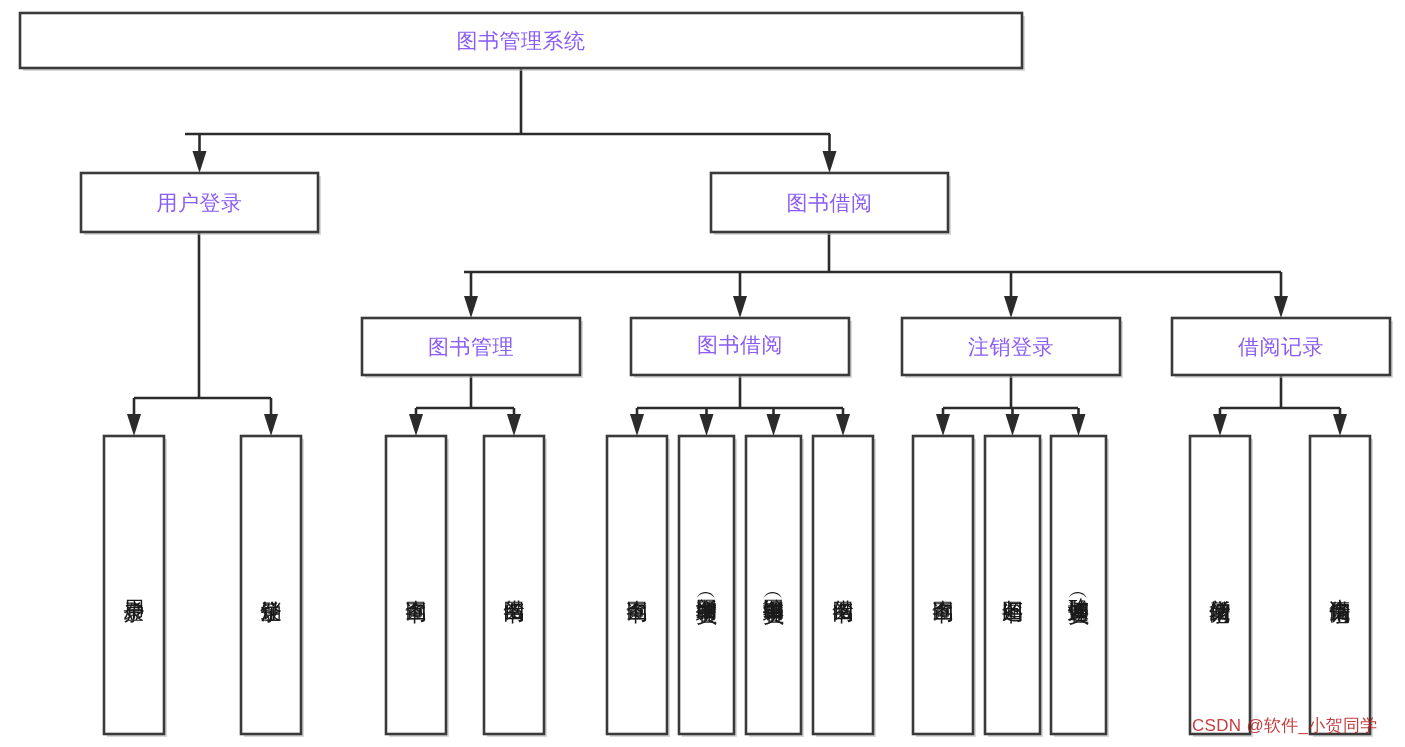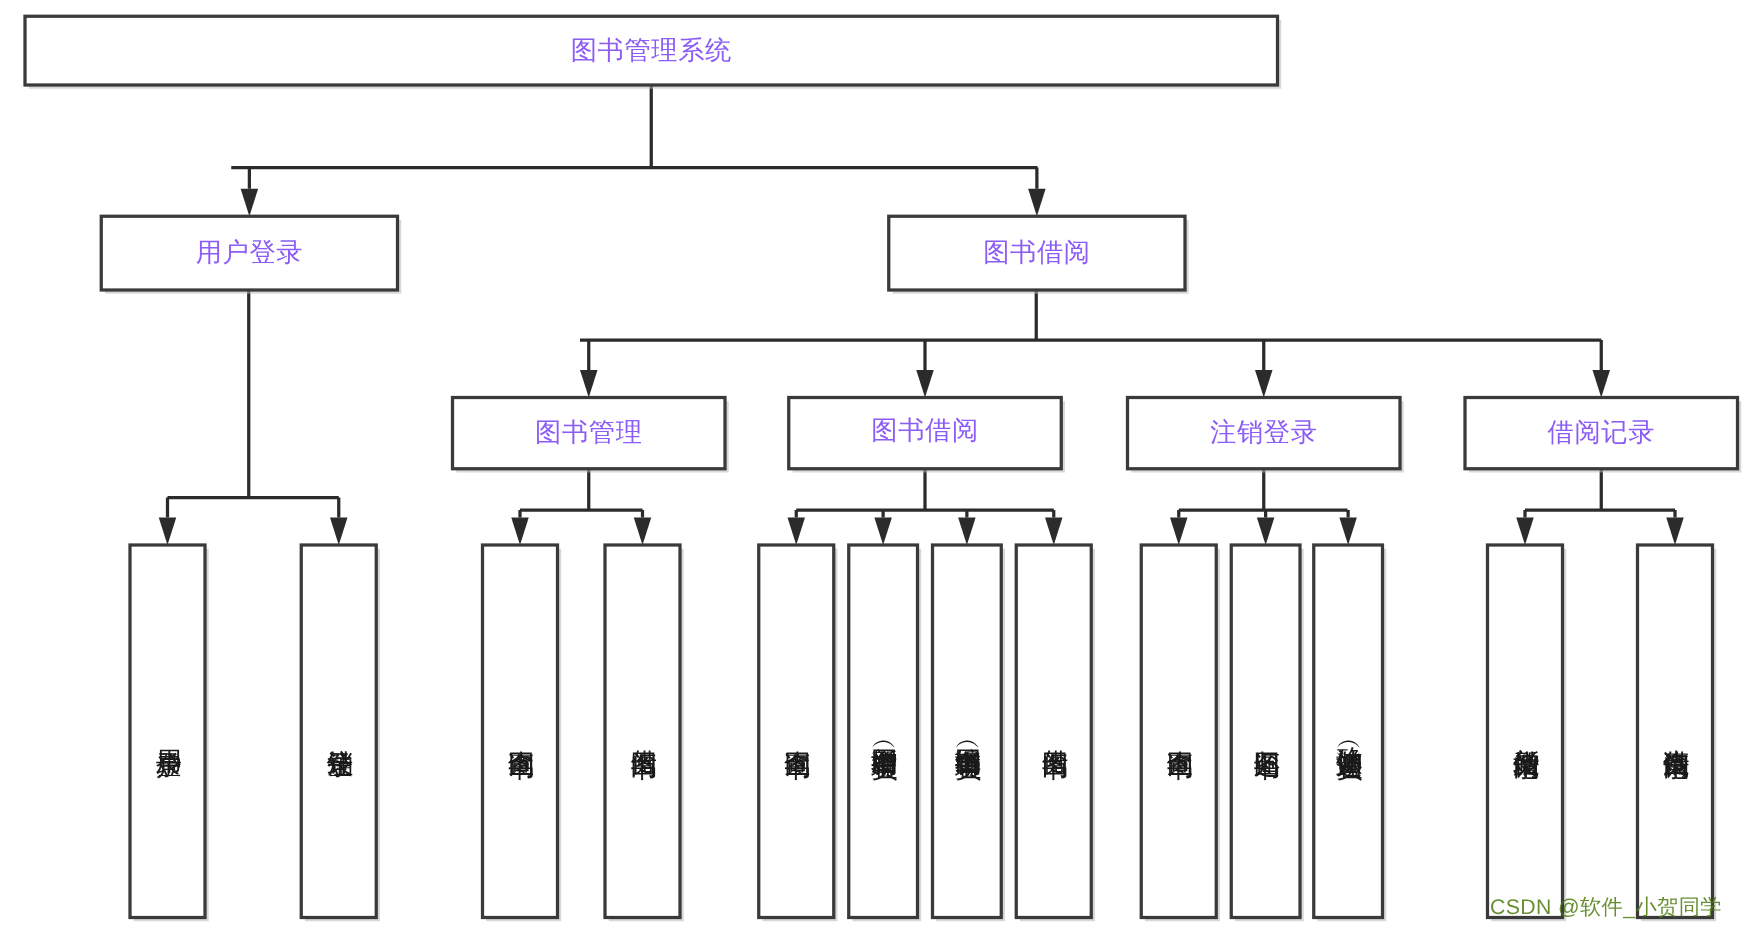--- a/index.html
+++ b/index.html
@@ -68,21 +68,21 @@
     writing-mode: vertical-rl;
     text-orientation: upright;
     pointer-events: none;
     overflow: hidden;
   }
   .watermark {
     position: absolute;
     left: 1192px;
     top: 714px;
     font-size: 17px;
-    color: #4d7c0f;
+    color: #b91c1c;
     opacity: 0.85;
     white-space: nowrap;
     letter-spacing: 0.3px;
   }
 </style>
 </head>
 <body>
 
 <div id="diagram-root">
 

